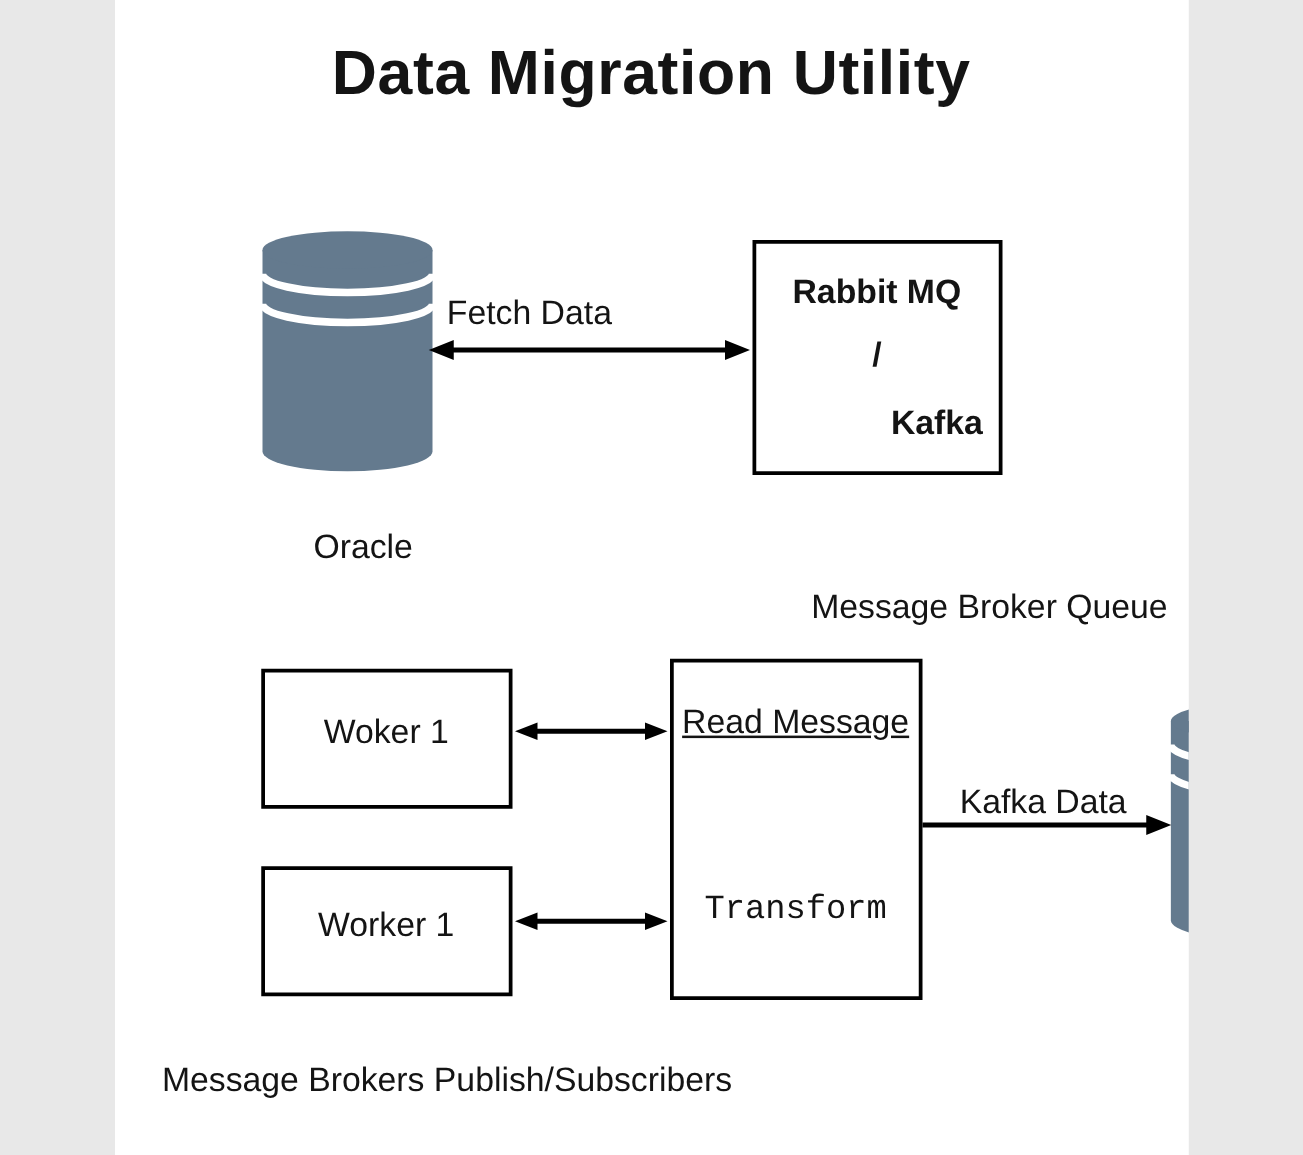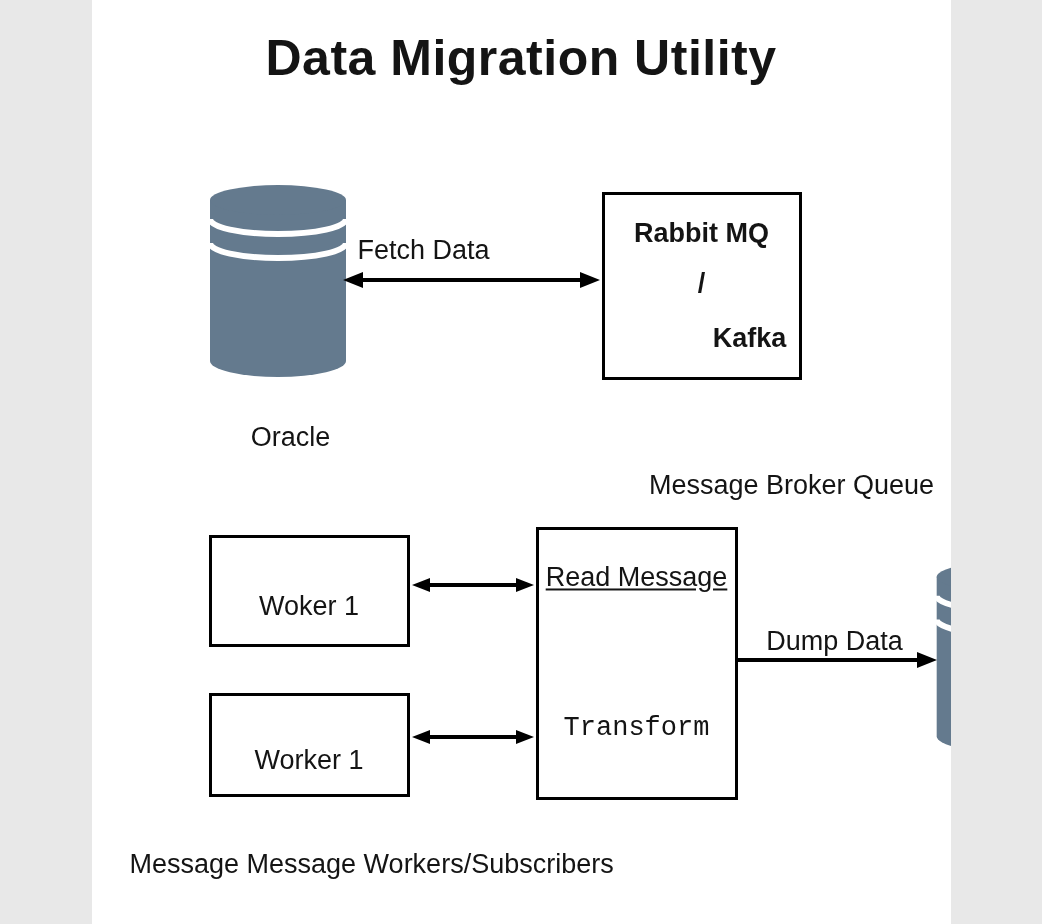--- a/index.html
+++ b/index.html
@@ -23,21 +23,21 @@
   .box-broker{left:510px;top:192px;width:200px;height:188px;font-weight:bold;}
   .box-worker1{left:117px;top:535px;width:201px;height:112px;}
   .box-worker2{left:117px;top:693px;width:201px;height:104px;}
   .box-processor{left:444px;top:527px;width:202px;height:273px;}
   .centered-span{
     position:absolute;left:50%;transform:translate(-50%,-50%);
     white-space:nowrap;font-size:27px;line-height:1.15;
   }
   .worker-label{
     position:absolute;left:50%;top:45%;transform:translate(-50%,-50%);
-    white-space:nowrap;font-size:27px;margin-top:20px;
+    white-space:nowrap;font-size:27px;
   }
   .lbl{
     position:absolute;transform:translate(-50%,-50%);
     white-space:nowrap;font-size:27px;line-height:1.15;
   }
   .footer-lbl{
     position:absolute;left:38px;top:864px;transform:translateY(-50%);
     white-space:nowrap;font-size:27px;
   }
   .cyl{position:absolute;}
@@ -81,32 +81,32 @@
   </div>
   <div class="box box-worker2">
     <span class="worker-label">Worker 1</span>
   </div>
 
   <div class="box box-processor">
     <span class="centered-span" style="top:48px;text-decoration:underline;">Read Message</span>
     <span class="centered-span" style="top:199px;font-family:Liberation Mono, monospace;">Transform</span>
   </div>
 
-  <div class="lbl" style="left:743px;top:642px;">Dump Data</div>
+  <div class="lbl" style="left:743px;top:642px;">Kafka Data</div>
 
   <div class="cyl" style="left:843px;top:560px;width:138px;height:195px;">
     <svg width="138" height="195" viewBox="0 0 138 197">
       <path d="M1 17 L1 178 A68 16 0 0 0 137 178 L137 17 Z" fill="var(--cyl)"></path>
       <ellipse cx="69" cy="17" rx="68" ry="15" fill="var(--cyl)"></ellipse>
       <path d="M1 36 A68 15 0 0 0 137 36" stroke="#ffffff" stroke-width="6" fill="none"></path>
       <path d="M1 60 A68 15 0 0 0 137 60" stroke="#ffffff" stroke-width="6" fill="none"></path>
     </svg>
   </div>
 
-  <div class="footer-lbl">Message Message Workers/Subscribers</div>
+  <div class="footer-lbl">Message Brokers Publish/Subscribers</div>
 
   <svg class="arrow-layer">
 
     <g>
       <line x1="268" y1="280" x2="492" y2="280"></line>
       <polygon points="251,280 271,272 271,288"></polygon>
       <polygon points="508,280 488,272 488,288"></polygon>
     </g>
 
     <g>

